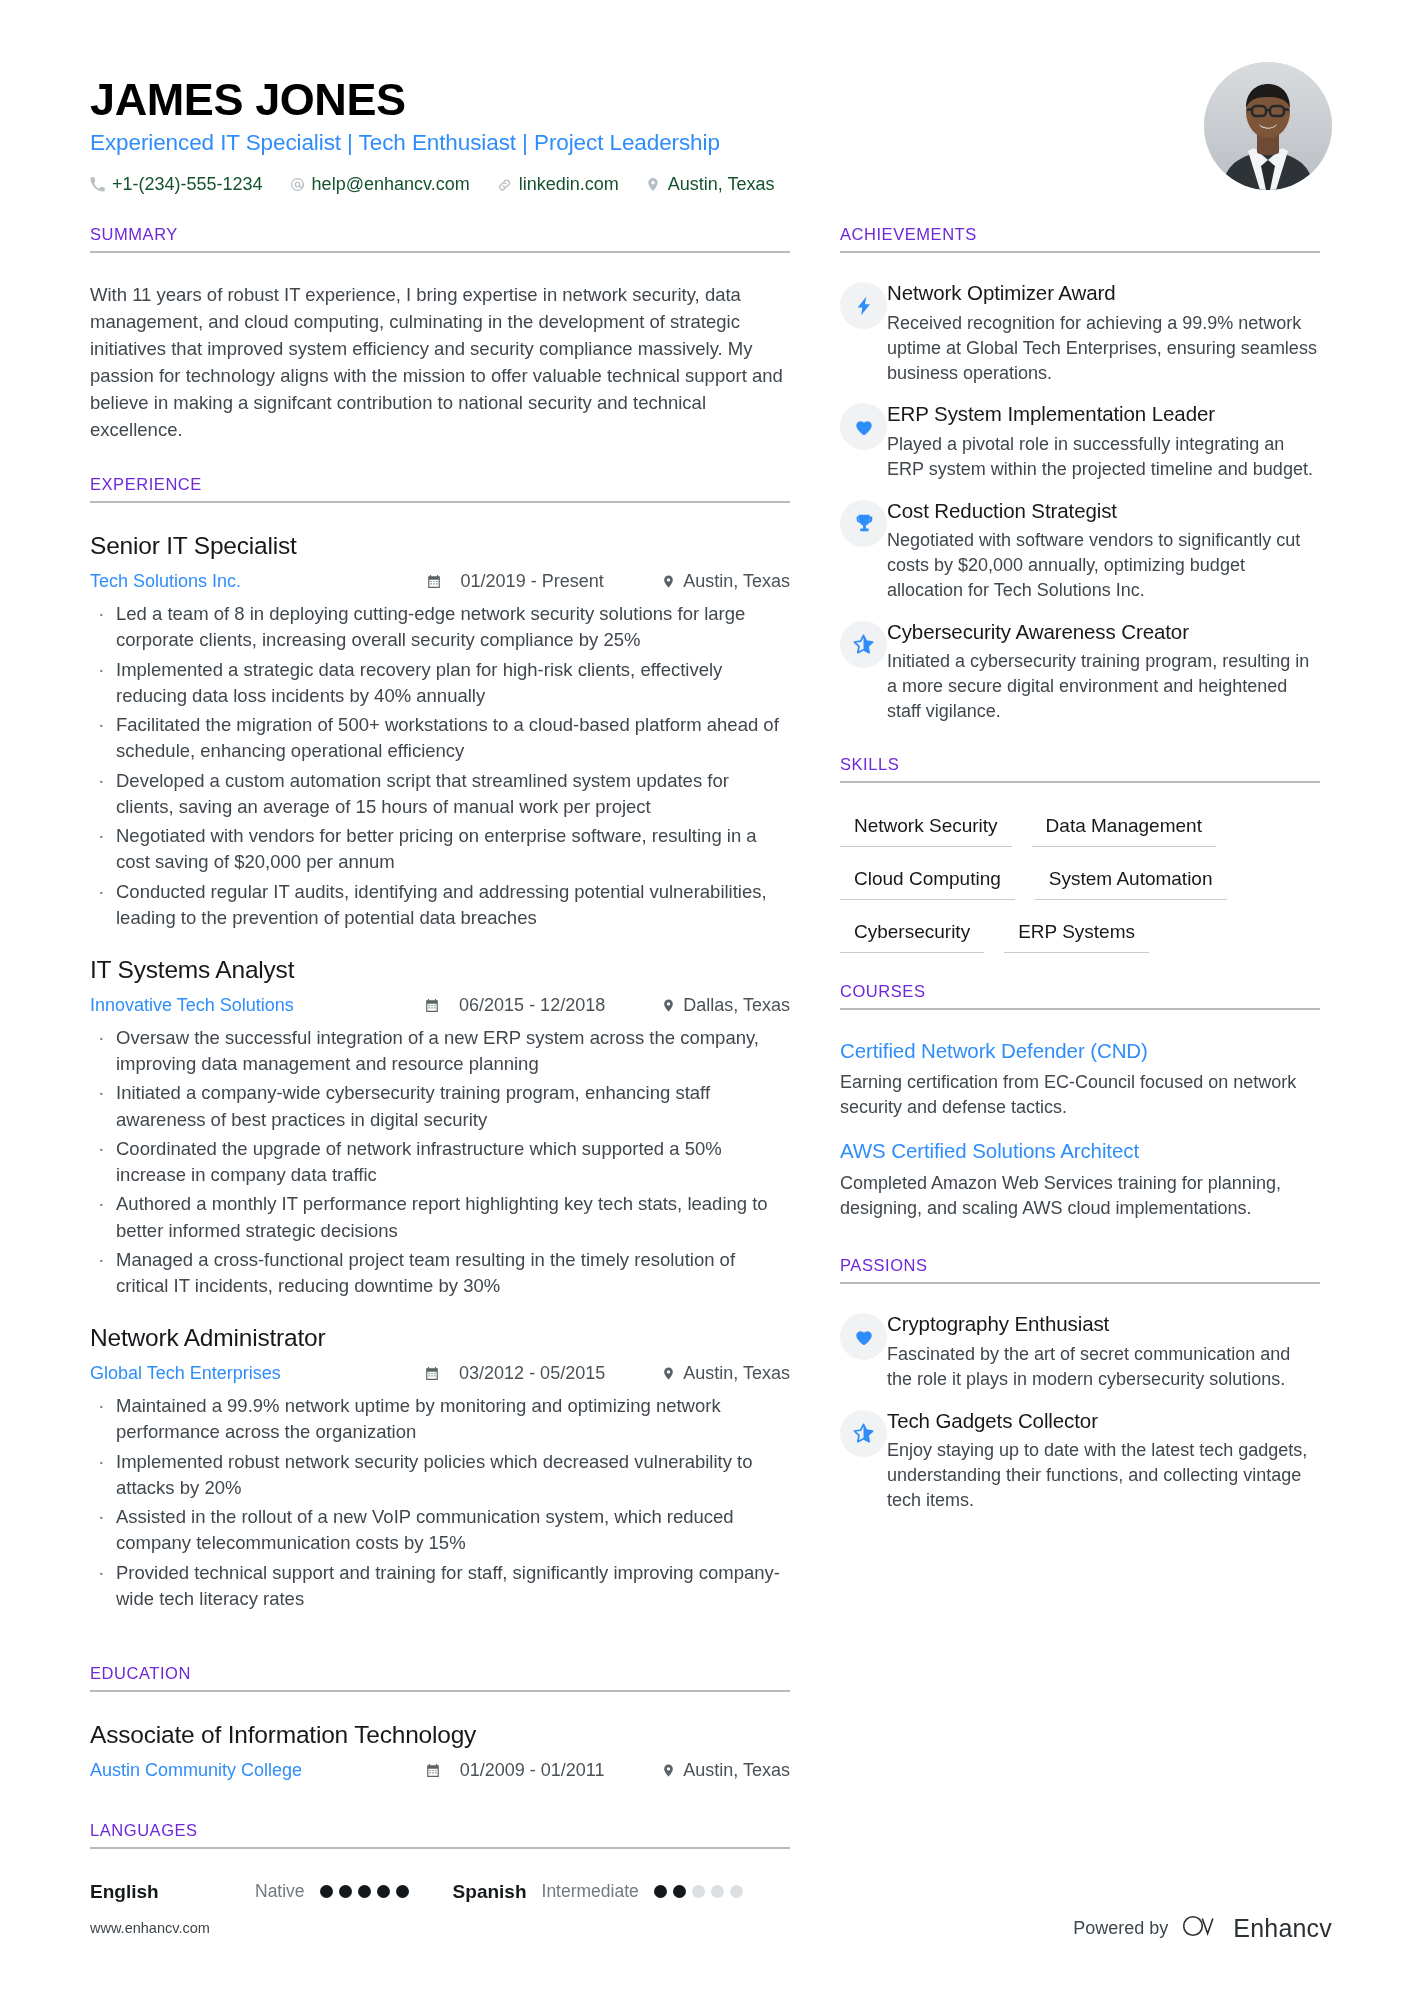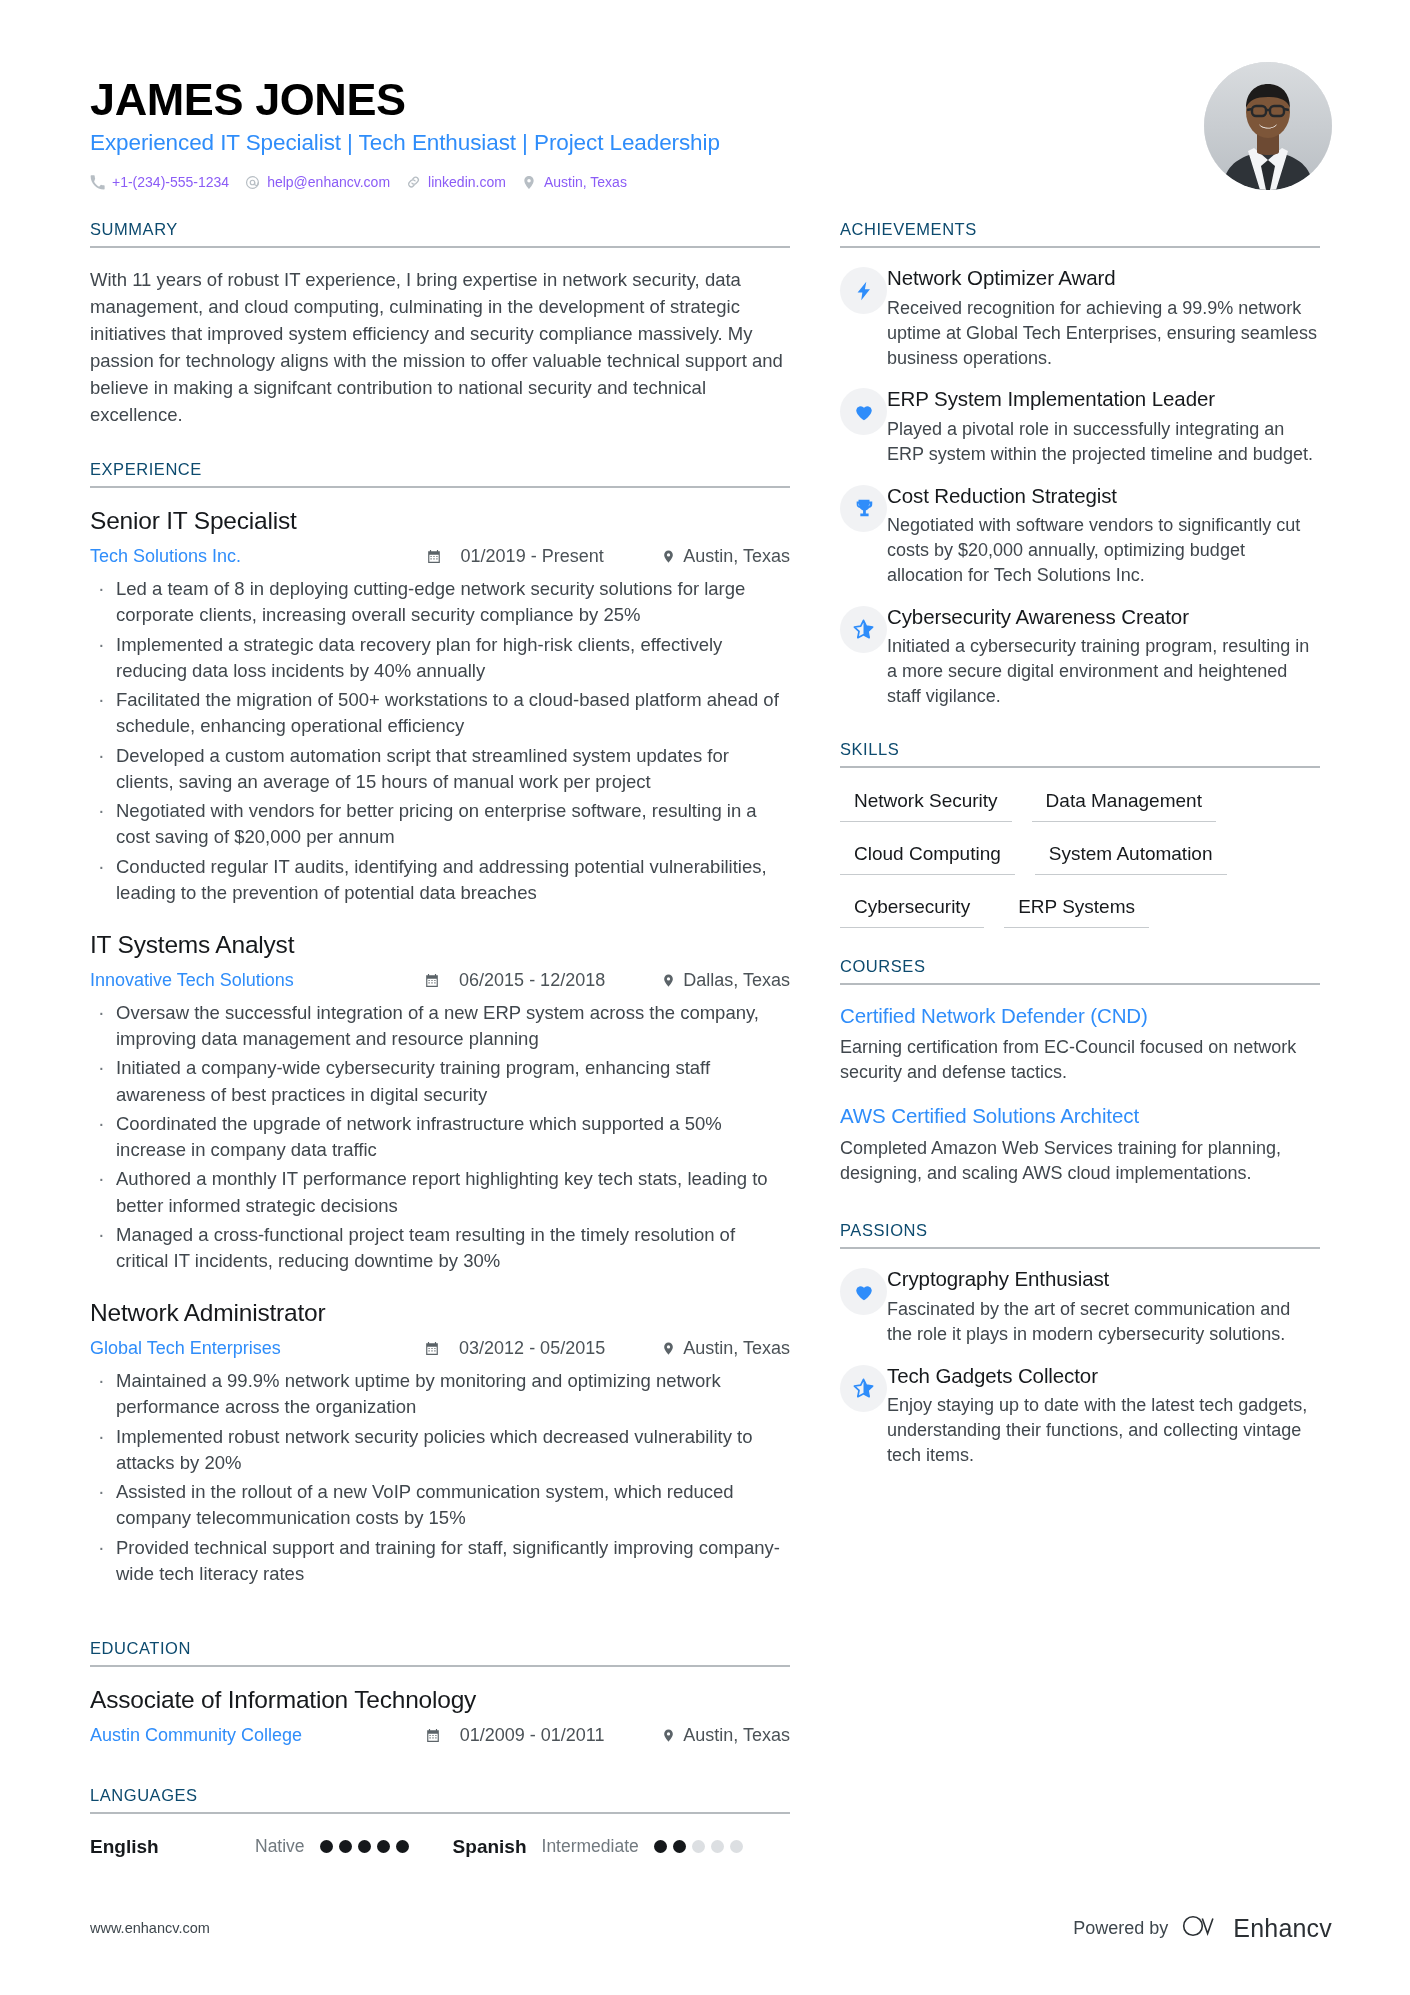--- a/index.html
+++ b/index.html
@@ -44,23 +44,23 @@
   .headline {
     font-size: 22.5px;
     color: #2f8dfa;
     line-height: 1.25;
     margin-bottom: 17px;
     letter-spacing: -0.1px;
   }
   .contact-row {
     display: flex;
     align-items: center;
-    gap: 16px;
-    font-size: 14px;
-    color: #8b5cf6;
+    gap: 27px;
+    font-size: 18px;
+    color: #14532d;
   }
   .contact-item {
     display: flex;
     align-items: center;
     gap: 7px;
     white-space: nowrap;
   }
   .contact-item .ico {
     display: inline-flex;
     align-items: center;
@@ -91,25 +91,25 @@
     gap: 50px;
     margin-top: 20px;
   }
   .col-left { width: 700px; flex: 0 0 700px; }
   .col-right { width: 480px; flex: 0 0 480px; }
 
   .section { margin-bottom: 4px; }
   .section-title {
     font-size: 16.5px;
     letter-spacing: 0.55px;
-    color: #0c4a6e;
+    color: #6d28d9;
     text-transform: uppercase;
     padding-bottom: 7px;
     border-bottom: 2.5px solid #b6bbbf;
-    margin-bottom: 18px;
+    margin-bottom: 28px;
   }
   .section-gap { height: 28px; }
 
   
   .summary-text {
     font-size: 18.5px;
     line-height: 1.46;
     color: #40474d;
   }
 

